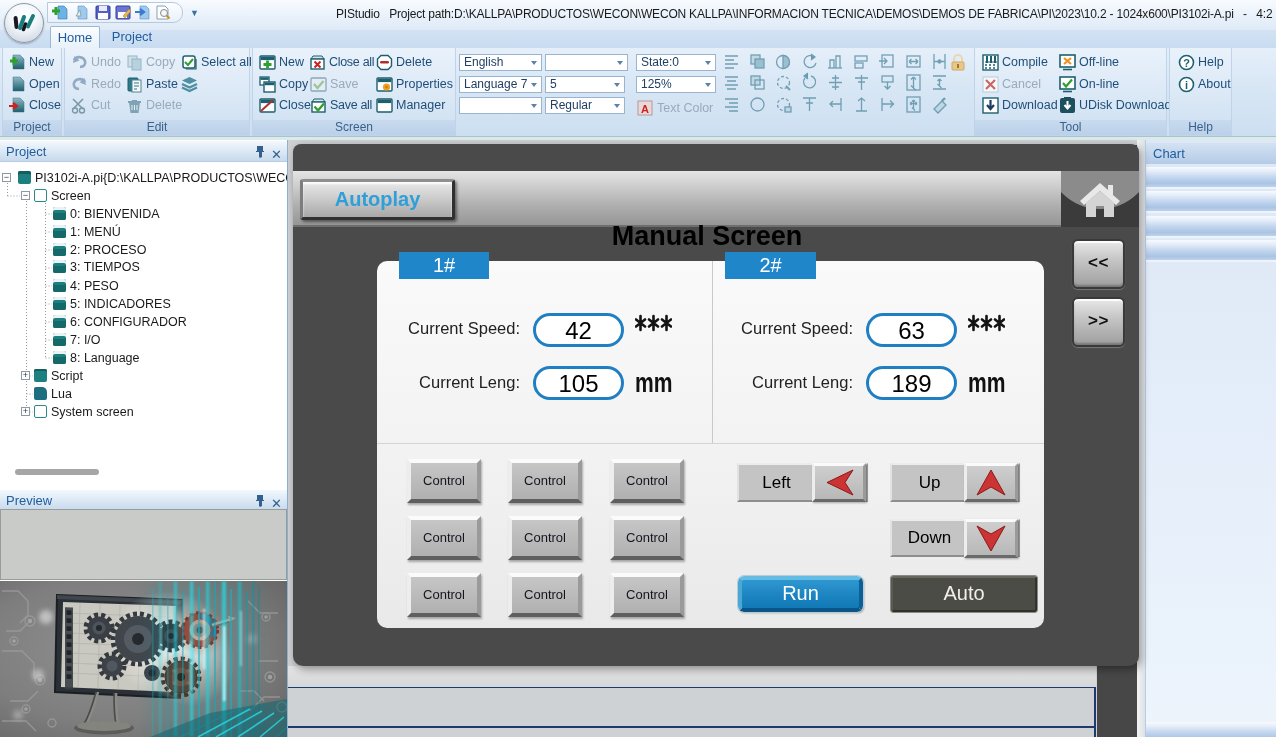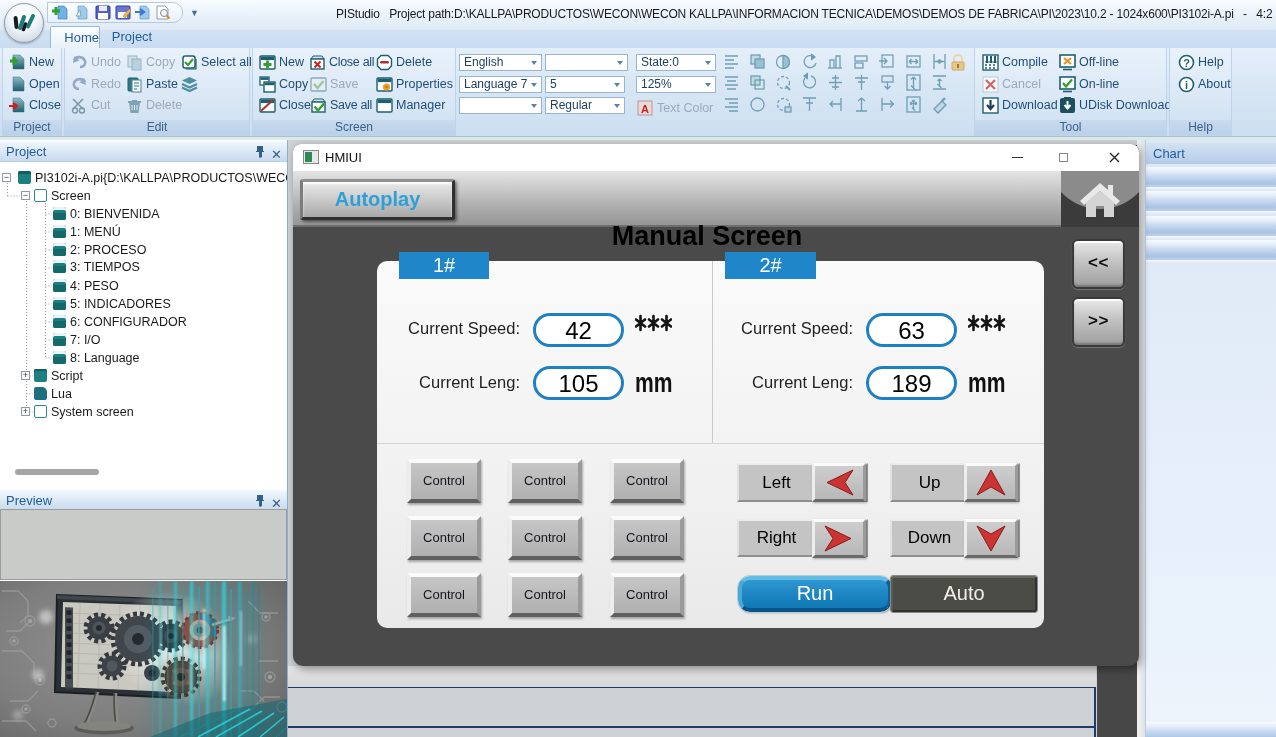--- a/index.html
+++ b/index.html
@@ -13,21 +13,21 @@
 #logo { position:absolute; left:4px; top:3px; width:40px; height:40px; border-radius:50%;
   background:radial-gradient(circle at 50% 30%,#ffffff 0%,#f2f6fa 45%,#d7dfe8 75%,#b9c4cf 100%);
   border:1px solid #8d9aa8; box-shadow:0 1px 2px rgba(0,0,0,.25); z-index:60; }
 #qat { position:absolute; left:47px; top:2px; width:136px; height:21px;
   background:linear-gradient(180deg,#fdfeff,#e8f0f9); border:1px solid #b6c9dd; border-radius:0 10px 10px 0; }
 #qdrop { position:absolute; left:190px; top:8px; width:9px; height:8px; color:#3a6ea5; font-size:9px; }
 
 
 #tabrow { position:absolute; left:0; top:30px; width:1276px; height:18px; background:linear-gradient(180deg,#d3e3f4,#c8dbf0); }
 .tab { position:absolute; top:-4px; height:22px; line-height:22px; font-size:13px; color:#1f5c9e; text-align:center; }
-#tabHome { left:50px; width:50px; background:linear-gradient(180deg,#fcfdfe,#e8f1fa); border:1px solid #9ab7d4; border-bottom:none; border-radius:2px 2px 0 0;text-align:right; }
+#tabHome { left:50px; width:50px; background:linear-gradient(180deg,#fcfdfe,#e8f1fa); border:1px solid #9ab7d4; border-bottom:none; border-radius:2px 2px 0 0; }
 #tabProject { left:104px; width:56px; }
 
 
 #ribbon { position:absolute; left:0; top:48px; width:1276px; height:89px;
   background:linear-gradient(180deg,#e7f0fa 0%,#dcea f7 40%,#cfe1f2 100%);
   background:linear-gradient(180deg,#e5effa 0%,#d9e7f5 40%,#ccdff1 100%);
   border-bottom:1px solid #a8c2dc; }
 .group { position:absolute; top:0; height:88px;
   background:linear-gradient(180deg,#e9f2fb 0%,#dbe8f6 55%,#cde0f1 100%);
   border:1px solid #c0d3e9; border-top:none; }
@@ -108,23 +108,23 @@
 .unit { position:absolute; font-size:27px; font-weight:bold; color:#111; transform:scaleX(.78); transform-origin:left; }
 
 .ctrl { position:absolute; width:74px; height:44px; background:linear-gradient(180deg,#c6c6c6,#b0b0b0);
   border:4px solid; border-color:#fbfbfb #9a9a9a #5f5f5f #ededed; box-shadow:1px 2px 2px rgba(0,0,0,.3);
   font-size:13px; color:#15151f; text-align:center; line-height:35px; }
 .plate { position:absolute; background:#c4c4c4; border:2px solid; border-color:#ececec #a2a2a2 #8e8e8e #e2e2e2;
   font-size:17px; color:#000; }
 .plate .ptext { position:absolute; top:0; height:100%; display:flex; align-items:center; justify-content:center; width:75px; }
 .abtn { position:absolute; right:0; top:-2px; width:54px; height:39px; background:linear-gradient(180deg,#cecece,#b8b8b8);
   border:3px solid; border-color:#fbfbfb #9a9a9a #6a6a6a #ededed; box-shadow:1px 1px 2px rgba(0,0,0,.3); }
-#runbtn { position:absolute; left:361px; top:315px; width:154px; height:36px;
+#runbtn { position:absolute; left:361px; top:315px; width:125px; height:36px;
   background:linear-gradient(180deg,#2f97d0 0%,#1d84c2 55%,#1179b6 100%);
-  border:4px solid; border-color:#62bce4 #0d5f98 #0a5488 #4aa8d6; border-radius:12px;
+  border:4px solid; border-color:#62bce4 #0d5f98 #0a5488 #4aa8d6; border-radius:6px;
   outline:1px solid #b8ccd8;
   color:#fff; font-size:20px; text-align:center; line-height:27px; box-shadow:1px 1px 2px rgba(0,0,0,.4); }
 #autobtn { position:absolute; left:514px; top:315px; width:146px; height:36px;
   background:#4c4c46; border:2px solid; border-color:#68685e #32322c #32322c #5a5a52; border-radius:2px;
   outline:1px solid #8a8a84;
   color:#f2efe8; font-size:20px; text-align:center; line-height:31px; }
 </style>
 </head>
 <body>
 <div id="app">
@@ -784,29 +784,20 @@
   <div id="chart">
     <div id="charttitle">Chart</div>
     <div class="cband" style="top:27px;"></div>
     <div class="cband" style="top:51px;"></div>
     <div class="cband" style="top:76px;"></div>
     <div class="cband" style="top:100px;"></div>
     <div class="cband" style="top:582px;"></div>
   </div>
 
   <div id="hmiwin">
-    <div id="wtitle">
-      <div id="wicon"></div>
-      <div class="wtext">HMIUI</div>
-      <div class="wbtn" style="left:719px;top:13px;border-top:1.5px solid #333;width:11px;height:2px;"></div>
-      <div class="wbtn" style="left:766px;top:9px;width:9px;height:9px;border:1.2px solid #888;"></div>
-      <svg style="position:absolute;left:816px;top:8px;width:11px;height:11px;" viewBox="0 0 11 11">
-          <path d="M1 1 L10 10 M10 1 L1 10" stroke="#222" stroke-width="1.3"></path>
-        </svg>
-    </div>
     <div id="wheader">
       <div id="mantitle">Manual Screen</div>
       <div id="autoplay">Autoplay</div>
     </div>
     <div id="homebtn">
       <div class="circ"></div>
       <svg width="44" height="40" style="position:absolute;left:17px;top:8px;" viewBox="0 0 44 40">
         <path d="M2 22 L22 4 L30 11 L30 6 L35 6 L35 16 L42 22 L38 26 L22 12 L6 26 Z" fill="#e8e8e8"></path>
         <path d="M8 24 L22 12 L36 24 L36 38 L26 38 L26 27 L18 27 L18 38 L8 38 Z" fill="#d4d4d4"></path>
       </svg>
@@ -861,26 +852,20 @@
         <div class="abtn"><svg width="48" height="33" viewBox="0 0 48 33">
               <polygon points="38,4 12,16.5 38,29 30,16.5" fill="#cc3333" stroke="#8a1a1a" stroke-width="1"></polygon>
             </svg></div>
       </div>
       <div class="plate" style="left:513px;top:202px;width:130px;height:39px;">
         <div class="ptext">Up</div>
         <div class="abtn"><svg width="48" height="33" viewBox="0 0 48 33">
               <polygon points="24,4 10,29 24,21 38,29" fill="#cc3333" stroke="#8a1a1a" stroke-width="1"></polygon>
             </svg></div>
       </div>
-      <div class="plate" style="left:360px;top:258px;width:131px;height:38px;">
-        <div class="ptext">Right</div>
-        <div class="abtn"><svg width="48" height="33" viewBox="0 0 48 33">
-              <polygon points="10,4 36,16.5 10,29 18,16.5" fill="#cc3333" stroke="#8a1a1a" stroke-width="1"></polygon>
-            </svg></div>
-      </div>
       <div class="plate" style="left:513px;top:258px;width:130px;height:38px;">
         <div class="ptext">Down</div>
         <div class="abtn"><svg width="48" height="33" viewBox="0 0 48 33">
               <polygon points="24,29 10,4 24,12 38,4" fill="#cc3333" stroke="#8a1a1a" stroke-width="1"></polygon>
             </svg></div>
       </div>
 
       <div id="runbtn">Run</div>
       <div id="autobtn">Auto</div>
     </div>

